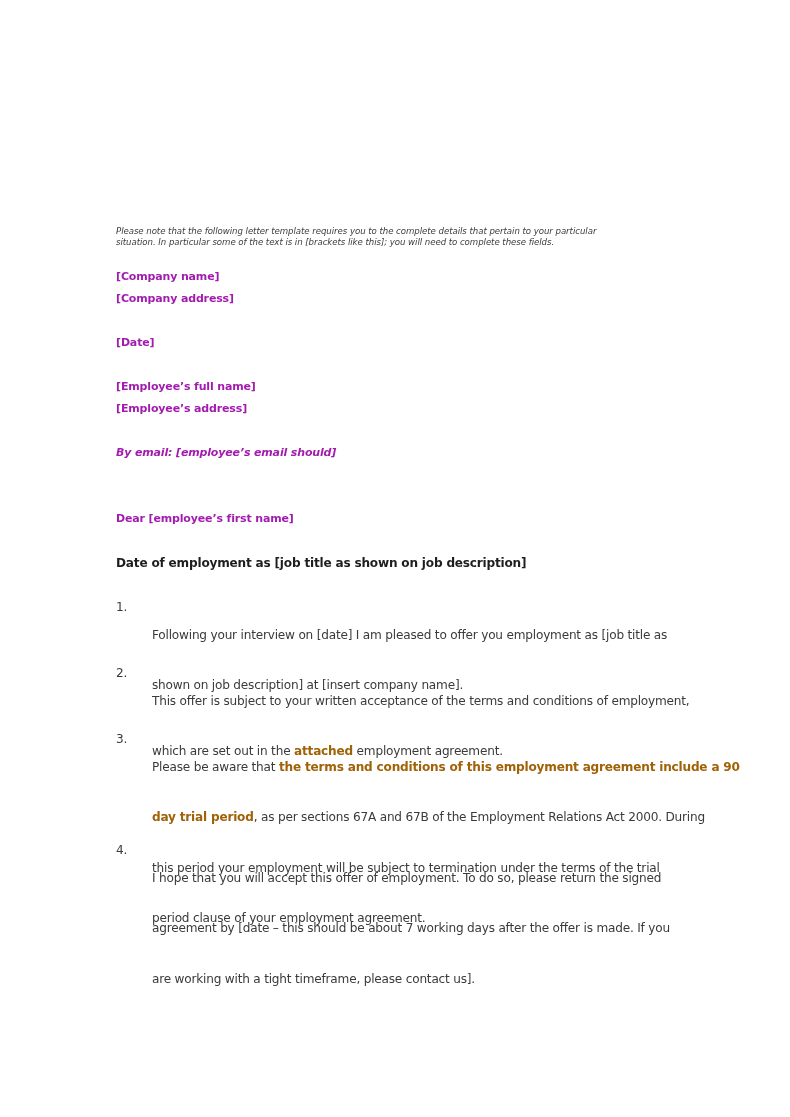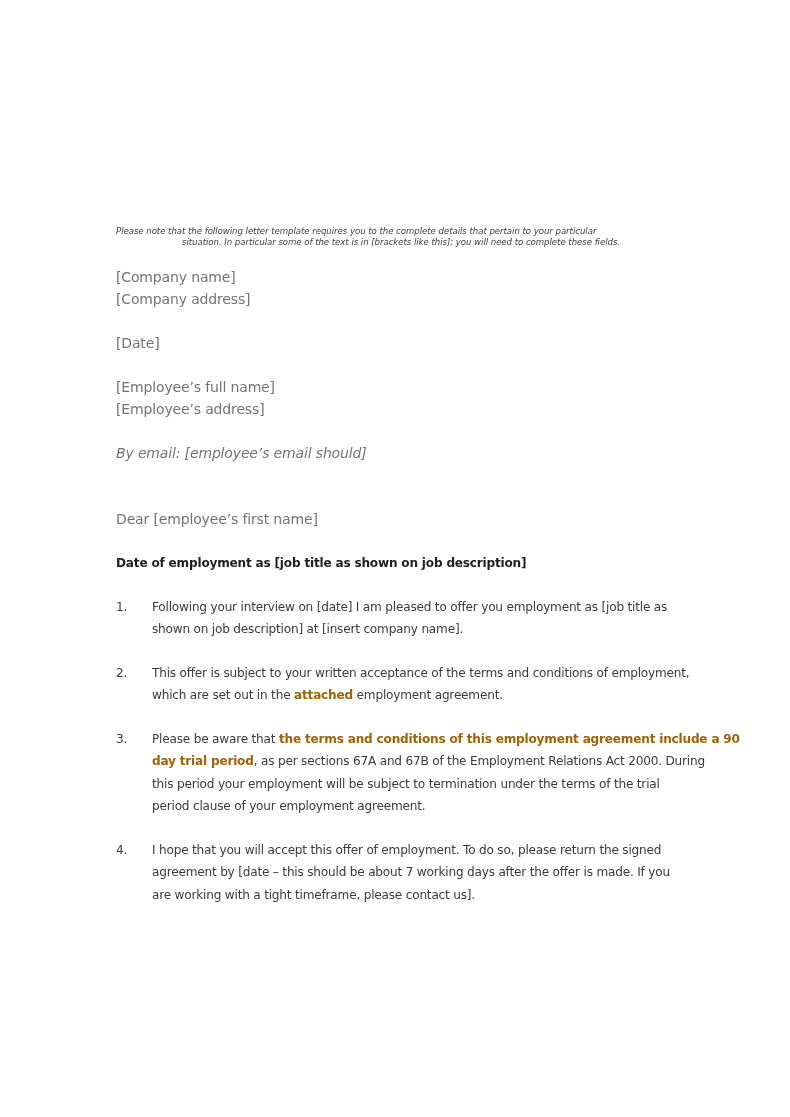--- a/index.html
+++ b/index.html
@@ -31,24 +31,25 @@
       width: 570px;
       font-size: 8.6px;
       line-height: 11px;
       font-style: italic;
       color: #3c3c3c;
       letter-spacing: -0.05px;
     }
     .block {
       position: absolute;
       left: 116px;
-      font-size: 14px;
+      font-size: 11px;
       line-height: 22px;
-      color: #737373;
+      color: #a21caf;
       letter-spacing: -0.15px;
+      font-weight: bold;
     }
     .block .line { display: block; white-space: nowrap; }
     .italic { font-style: italic; }
     .heading {
       position: absolute;
       left: 116px;
       top: 552px;
       font-size: 12.1px;
       line-height: 22px;
       font-weight: bold;
@@ -75,31 +76,31 @@
       left: 0;
       top: 0;
       width: 30px;
     }
     .list-text {
       position: absolute;
       left: 36px;
       top: 0;
       width: 536px;
     }
-    .list-text .line { display: block; white-space: nowrap; }
+    .list-text .line { display: block; white-space: nowrap; margin-top: 28px; }
     b { color: #a16207; }
   </style>
 </head>
 <body>
 
 <div class="page">
 
   <div class="note">
     <span class="line" style="display:block;white-space:nowrap;">Please note that the following letter template requires you to the complete details that pertain to your particular</span>
-    <span class="line" style="display:block;white-space:nowrap;text-align:center;">situation. In particular some of the text is in [brackets like this]; you will need to complete these fields.</span>
+    <span class="line" style="display:block;white-space:nowrap;">situation. In particular some of the text is in [brackets like this]; you will need to complete these fields.</span>
   </div>
 
   <div class="block" style="top:266px;">
     <span class="line">[Company name]</span>
     <span class="line">[Company address]</span>
   </div>
 
   <div class="block" style="top:332px;">
     <span class="line">[Date]</span>
   </div>

